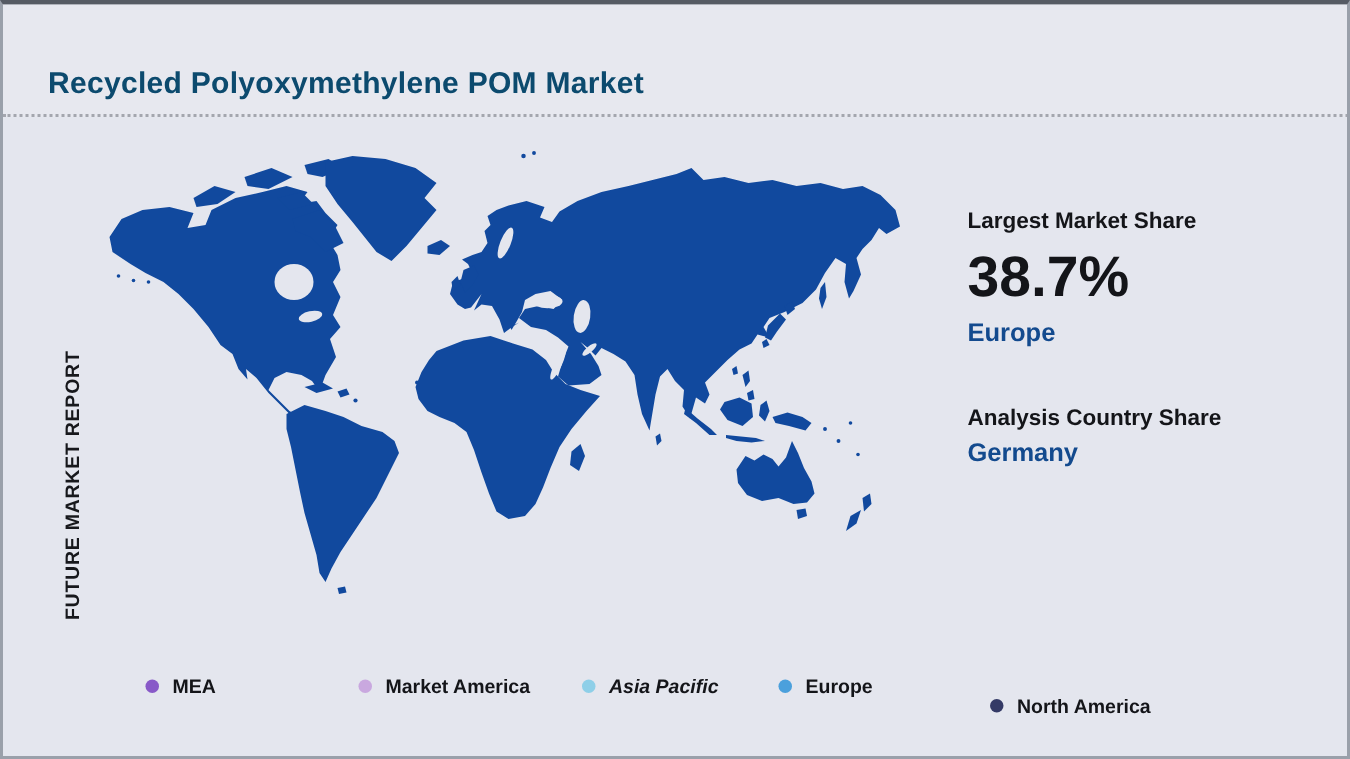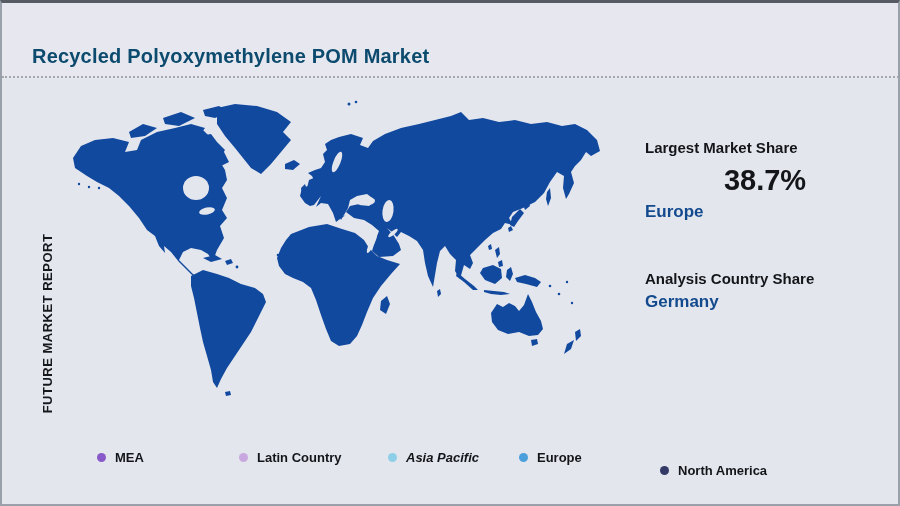--- a/index.html
+++ b/index.html
@@ -28,21 +28,21 @@
     position:absolute;left:18px;top:208px;width:56px;height:224px;
     display:flex;align-items:center;justify-content:center;
   }
   .watermark span{
     transform:rotate(-90deg);transform-origin:center;
     font-size:13px;font-weight:800;color:#17181c;letter-spacing:0.5px;
     white-space:nowrap;
   }
   .stat{position:absolute;left:643px;width:240px;}
   .stat .label{font-size:15px;font-weight:800;color:#141519;}
-  .stat .value{font-size:29px;font-weight:800;color:#141519;margin-top:8px;text-align:center;}
+  .stat .value{font-size:38px;font-weight:800;color:#141519;margin-top:8px;}
   .stat .region{font-size:17px;font-weight:800;margin-top:5px;}
   .legend-item{position:absolute;top:447px;display:flex;align-items:center;gap:9px;}
   .legend-dot{width:9px;height:9px;border-radius:50%;flex:0 0 auto;}
   .legend-label{font-size:13px;font-weight:800;color:#141519;white-space:nowrap;}
 </style>
 </head>
 <body>
 
 <div class="header">
   <div class="title">Recycled Polyoxymethylene POM Market</div>
@@ -139,21 +139,21 @@
   <div class="label">Analysis Country Share</div>
   <div class="region accent" style="color: rgb(19, 74, 142);">Germany</div>
 </div>
 
 <div class="legend-item" style="left:95px;">
   <span class="legend-dot" style="background-color: rgb(136, 89, 200);"></span>
   <span class="legend-label">MEA</span>
 </div>
 <div class="legend-item" style="left:237px;">
   <span class="legend-dot" style="background-color: rgb(201, 168, 223);"></span>
-  <span class="legend-label">Latin Country</span>
+  <span class="legend-label">Market America</span>
 </div>
 <div class="legend-item" style="left:386px;font-style:italic;">
   <span class="legend-dot" style="background-color: rgb(142, 207, 232);"></span>
   <span class="legend-label">Asia Pacific</span>
 </div>
 <div class="legend-item" style="left:517px;">
   <span class="legend-dot" style="background-color: rgb(75, 160, 220);"></span>
   <span class="legend-label">Europe</span>
 </div>
 <div class="legend-item" style="left:658px;margin-top:13px;">

